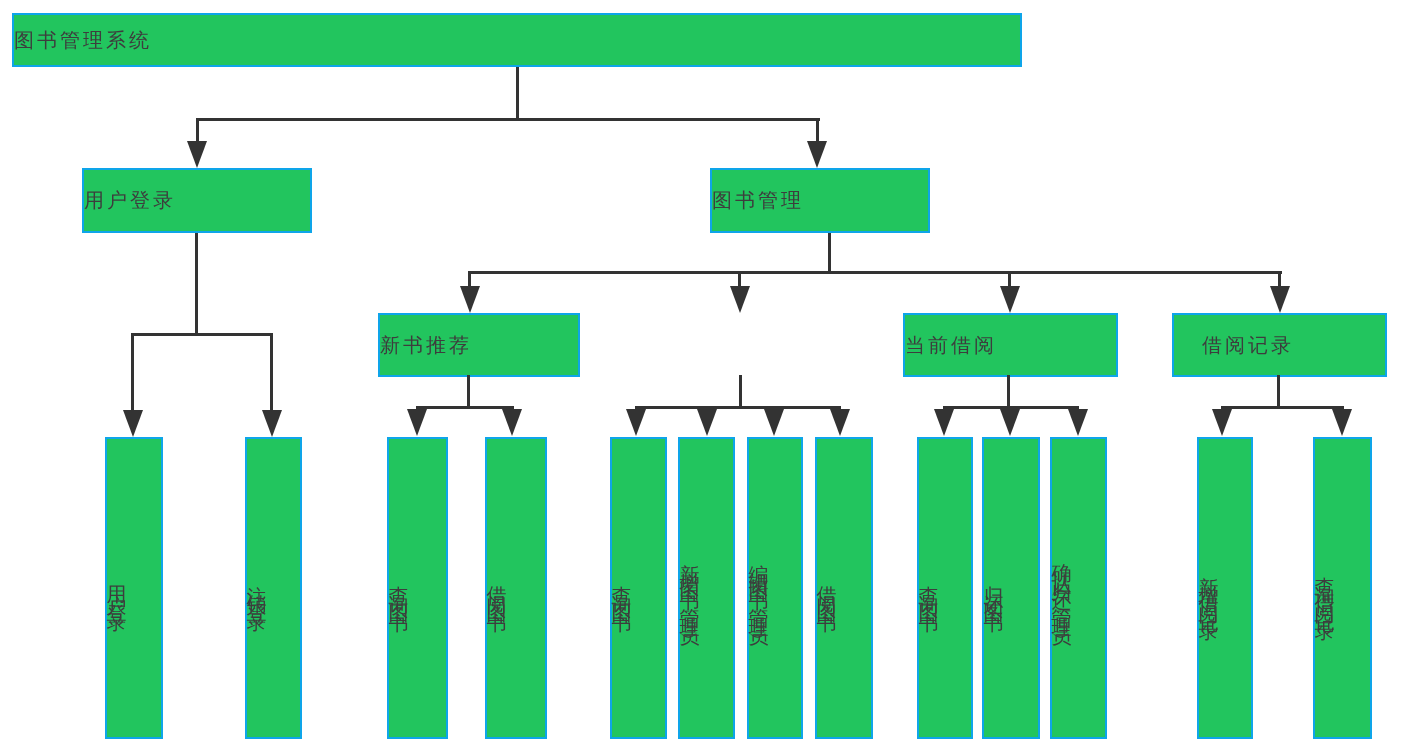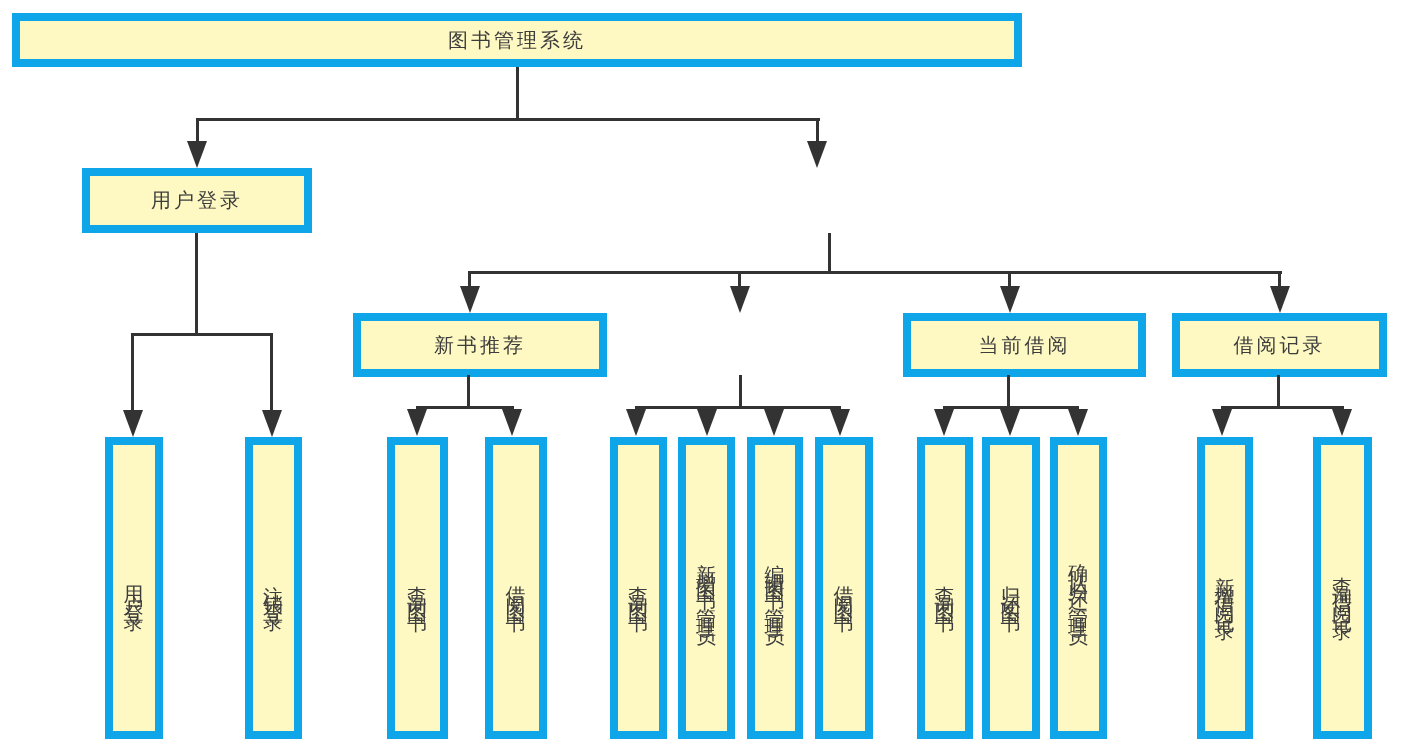--- a/index.html
+++ b/index.html
@@ -3,22 +3,22 @@
 <meta charset="utf-8">
 <style>
   html,body { margin:0; padding:0; background:#ffffff; }
   #canvas {
     position:relative; width:1405px; height:747px;
     background:#ffffff; overflow:hidden;
     font-family:"Liberation Sans","DejaVu Sans",sans-serif;
   }
   .box {
     position:absolute; box-sizing:border-box;
-    border:8px solid #0ea5e9; background:#fef9c3;
-    display:flex; align-items:center; justify-content:center;
+    border:2px solid #0ea5e9; background:#22c55e;
+    display:flex; align-items:center; justify-content:flex-start;
     color:#3d3d3d;
   }
   .hbox span { font-size:20px; letter-spacing:3px; white-space:nowrap; }
   .vbox span {
     writing-mode:vertical-rl; text-orientation:mixed;
     font-size:20px; letter-spacing:9px; line-height:1; white-space:nowrap;
   }
   .vline { position:absolute; width:3px; background:#333333; }
   .hline { position:absolute; height:3px; background:#333333; }
   .arrow {
@@ -44,46 +44,49 @@
   <div class="vline" style="left:516px;top:67px;height:53px;"></div>
   <div class="hline" style="left:196px;top:118px;width:624px;"></div>
   <div class="vline" style="left:196px;top:118px;height:26px;"></div>
   <div class="vline" style="left:816px;top:118px;height:26px;"></div>
   <div class="arrow" style="left:187px;top:141px;"></div>
   <div class="arrow" style="left:807px;top:141px;"></div>
 
   <div class="box hbox" style="left:82px;top:168px;width:230px;height:65px;">
     <span>用户登录</span>
   </div>
+  <div class="box hbox" style="left:710px;top:168px;width:220px;height:65px;">
+    <span>图书管理</span>
+  </div>
 
   <div class="vline" style="left:195px;top:233px;height:103px;"></div>
   <div class="hline" style="left:131px;top:333px;width:142px;"></div>
   <div class="vline" style="left:131px;top:333px;height:78px;"></div>
   <div class="vline" style="left:270px;top:333px;height:78px;"></div>
   <div class="arrow" style="left:123px;top:410px;"></div>
   <div class="arrow" style="left:262px;top:410px;"></div>
 
   <div class="vline" style="left:828px;top:233px;height:41px;"></div>
   <div class="hline" style="left:468px;top:271px;width:814px;"></div>
   <div class="vline" style="left:468px;top:271px;height:18px;"></div>
   <div class="vline" style="left:738px;top:271px;height:18px;"></div>
   <div class="vline" style="left:1008px;top:271px;height:18px;"></div>
   <div class="vline" style="left:1278px;top:271px;height:18px;"></div>
   <div class="arrow" style="left:460px;top:286px;"></div>
   <div class="arrow" style="left:730px;top:286px;"></div>
   <div class="arrow" style="left:1000px;top:286px;"></div>
   <div class="arrow" style="left:1270px;top:286px;"></div>
 
-  <div class="box hbox" style="left:353px;top:313px;width:254px;height:64px;">
+  <div class="box hbox" style="left:378px;top:313px;width:202px;height:64px;">
     <span>新书推荐</span>
   </div>
-  <div class="box hbox" style="left:903px;top:313px;width:243px;height:64px;">
+  <div class="box hbox" style="left:903px;top:313px;width:215px;height:64px;">
     <span>当前借阅</span>
   </div>
-  <div class="box hbox" style="left:1172px;top:313px;width:215px;height:64px;">
+  <div class="box hbox" style="left:1172px;top:313px;width:215px;height:64px;padding-left:28px;">
     <span>借阅记录</span>
   </div>
 
   <div class="vline" style="left:467px;top:375px;height:34px;"></div>
   <div class="hline" style="left:416px;top:406px;width:98px;"></div>
   <div class="arrow" style="left:407px;top:409px;"></div>
   <div class="arrow" style="left:502px;top:409px;"></div>
 
   <div class="vline" style="left:739px;top:375px;height:34px;"></div>
   <div class="hline" style="left:635px;top:406px;width:206px;"></div>

